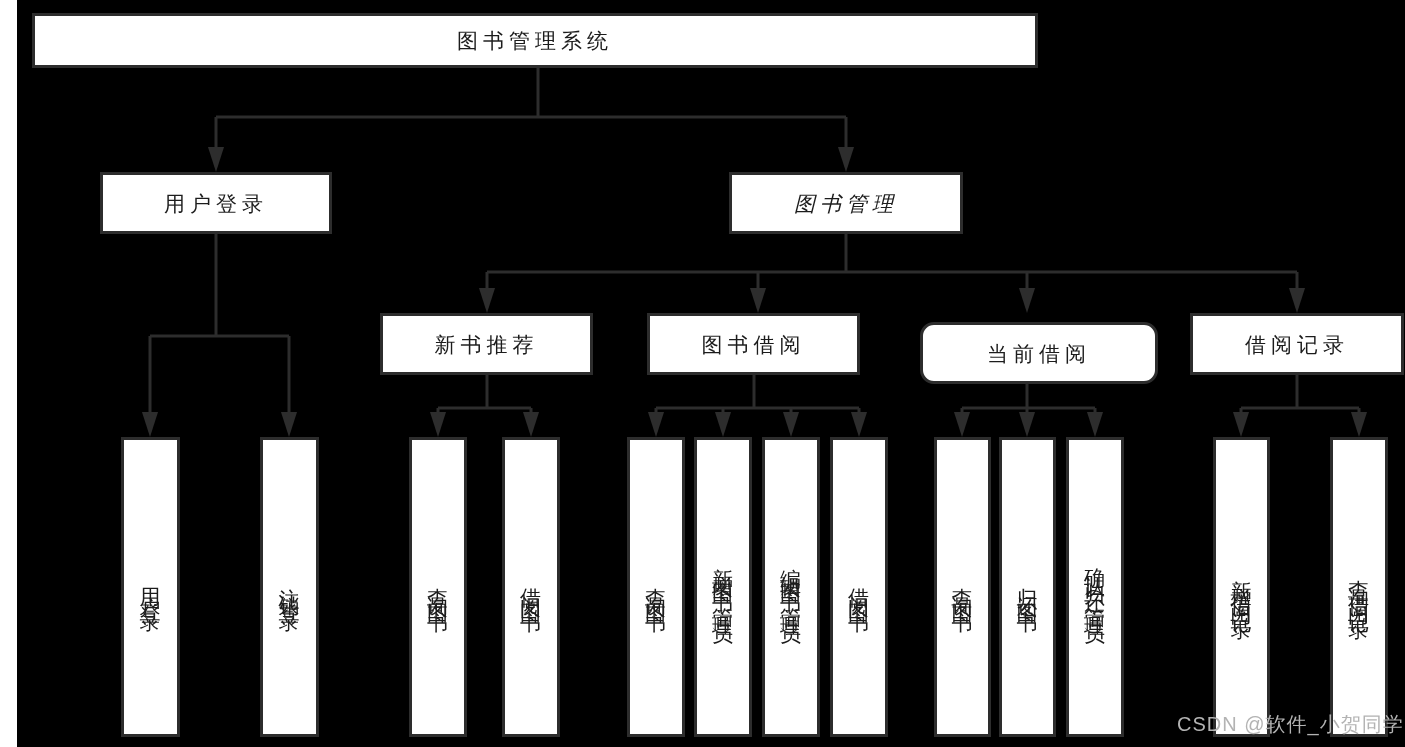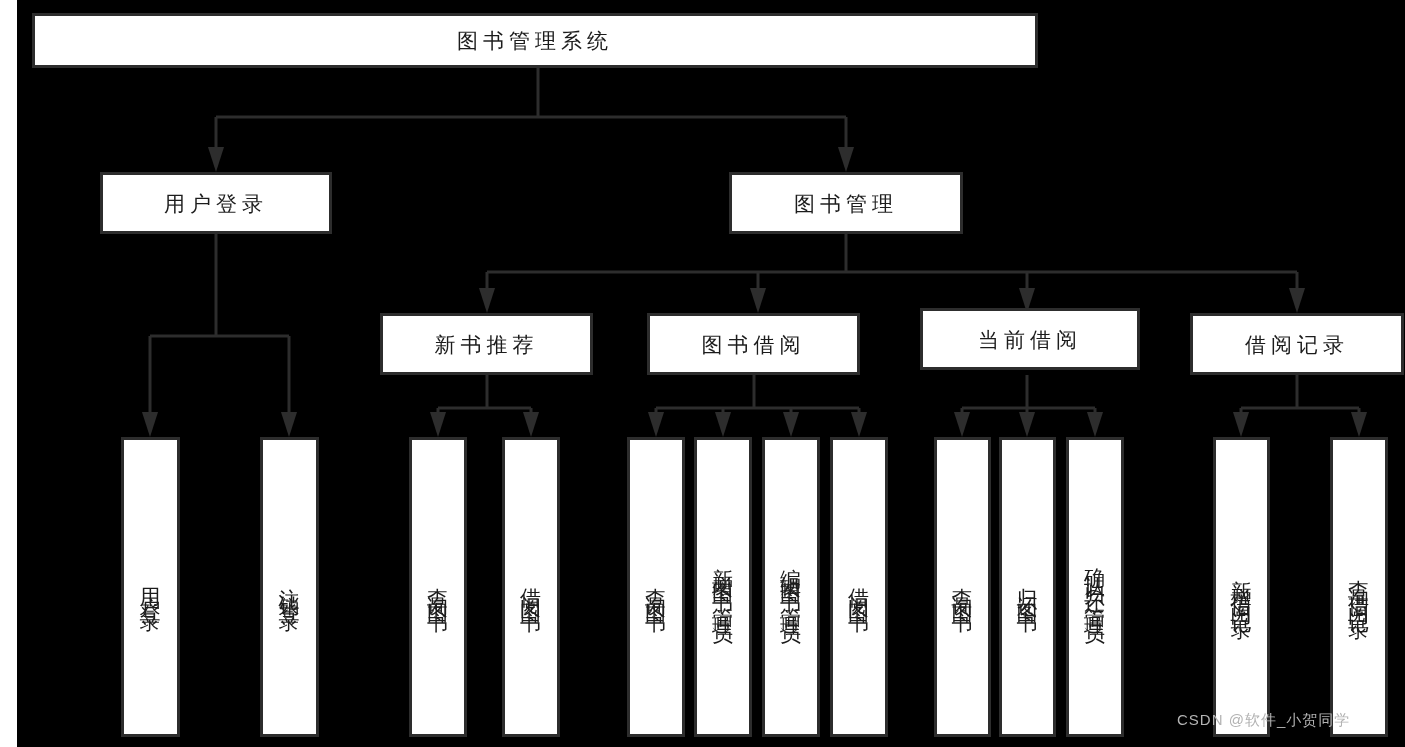--- a/index.html
+++ b/index.html
@@ -29,21 +29,21 @@
   .vnode{
     writing-mode:vertical-rl;
     text-orientation:mixed;
     letter-spacing:8px;
     font-size:21px;
     white-space:normal;
   }
   .watermark{
     position:absolute;
     left:1160px;top:711px;
-    font-size:15px;
+    font-size:20px;
     letter-spacing:1px;
     color:#b3b3b3;
     z-index:5;
     white-space:nowrap;
   }
 </style>
 </head>
 <body>
 
 <div class="stage">
@@ -114,25 +114,25 @@
       <polygon points="1002,412 1018,412 1010,437"></polygon>
       <polygon points="1070,412 1086,412 1078,437"></polygon>
       <polygon points="1216,412 1232,412 1224,437"></polygon>
       <polygon points="1334,412 1350,412 1342,437"></polygon>
     </g>
   </svg>
 
   <div class="node" style="left:15px;top:13px;width:1006px;height:55px;">图书管理系统</div>
 
   <div class="node" style="left:83px;top:172px;width:232px;height:62px;">用户登录</div>
-  <div class="node" style="left:712px;top:172px;width:234px;height:62px;">图书管理</div>
+  <div class="node" style="left:712px;top:172px;width:234px;height:62px;font-style:italic;">图书管理</div>
 
   <div class="node" style="left:630px;top:313px;width:213px;height:62px;">图书借阅</div>
   <div class="node" style="left:363px;top:313px;width:213px;height:62px;">新书推荐</div>
-  <div class="node" style="left:903px;top:308px;width:220px;height:62px;">当前借阅</div>
+  <div class="node" style="left:903px;top:322px;width:238px;height:62px;border-radius:14px;">当前借阅</div>
   <div class="node" style="left:1173px;top:313px;width:214px;height:62px;">借阅记录</div>
 
   <div class="node vnode" style="left:104px;top:437px;width:59px;height:300px;">用户登录</div>
   <div class="node vnode" style="left:243px;top:437px;width:59px;height:300px;">注销登录</div>
 
   <div class="node vnode" style="left:392px;top:437px;width:58px;height:300px;">查询图书</div>
   <div class="node vnode" style="left:485px;top:437px;width:58px;height:300px;">借阅图书</div>
 
   <div class="node vnode" style="left:610px;top:437px;width:58px;height:300px;">查询图书</div>
   <div class="node vnode" style="left:677px;top:437px;width:58px;height:300px;">新增图书（管理员）</div>

